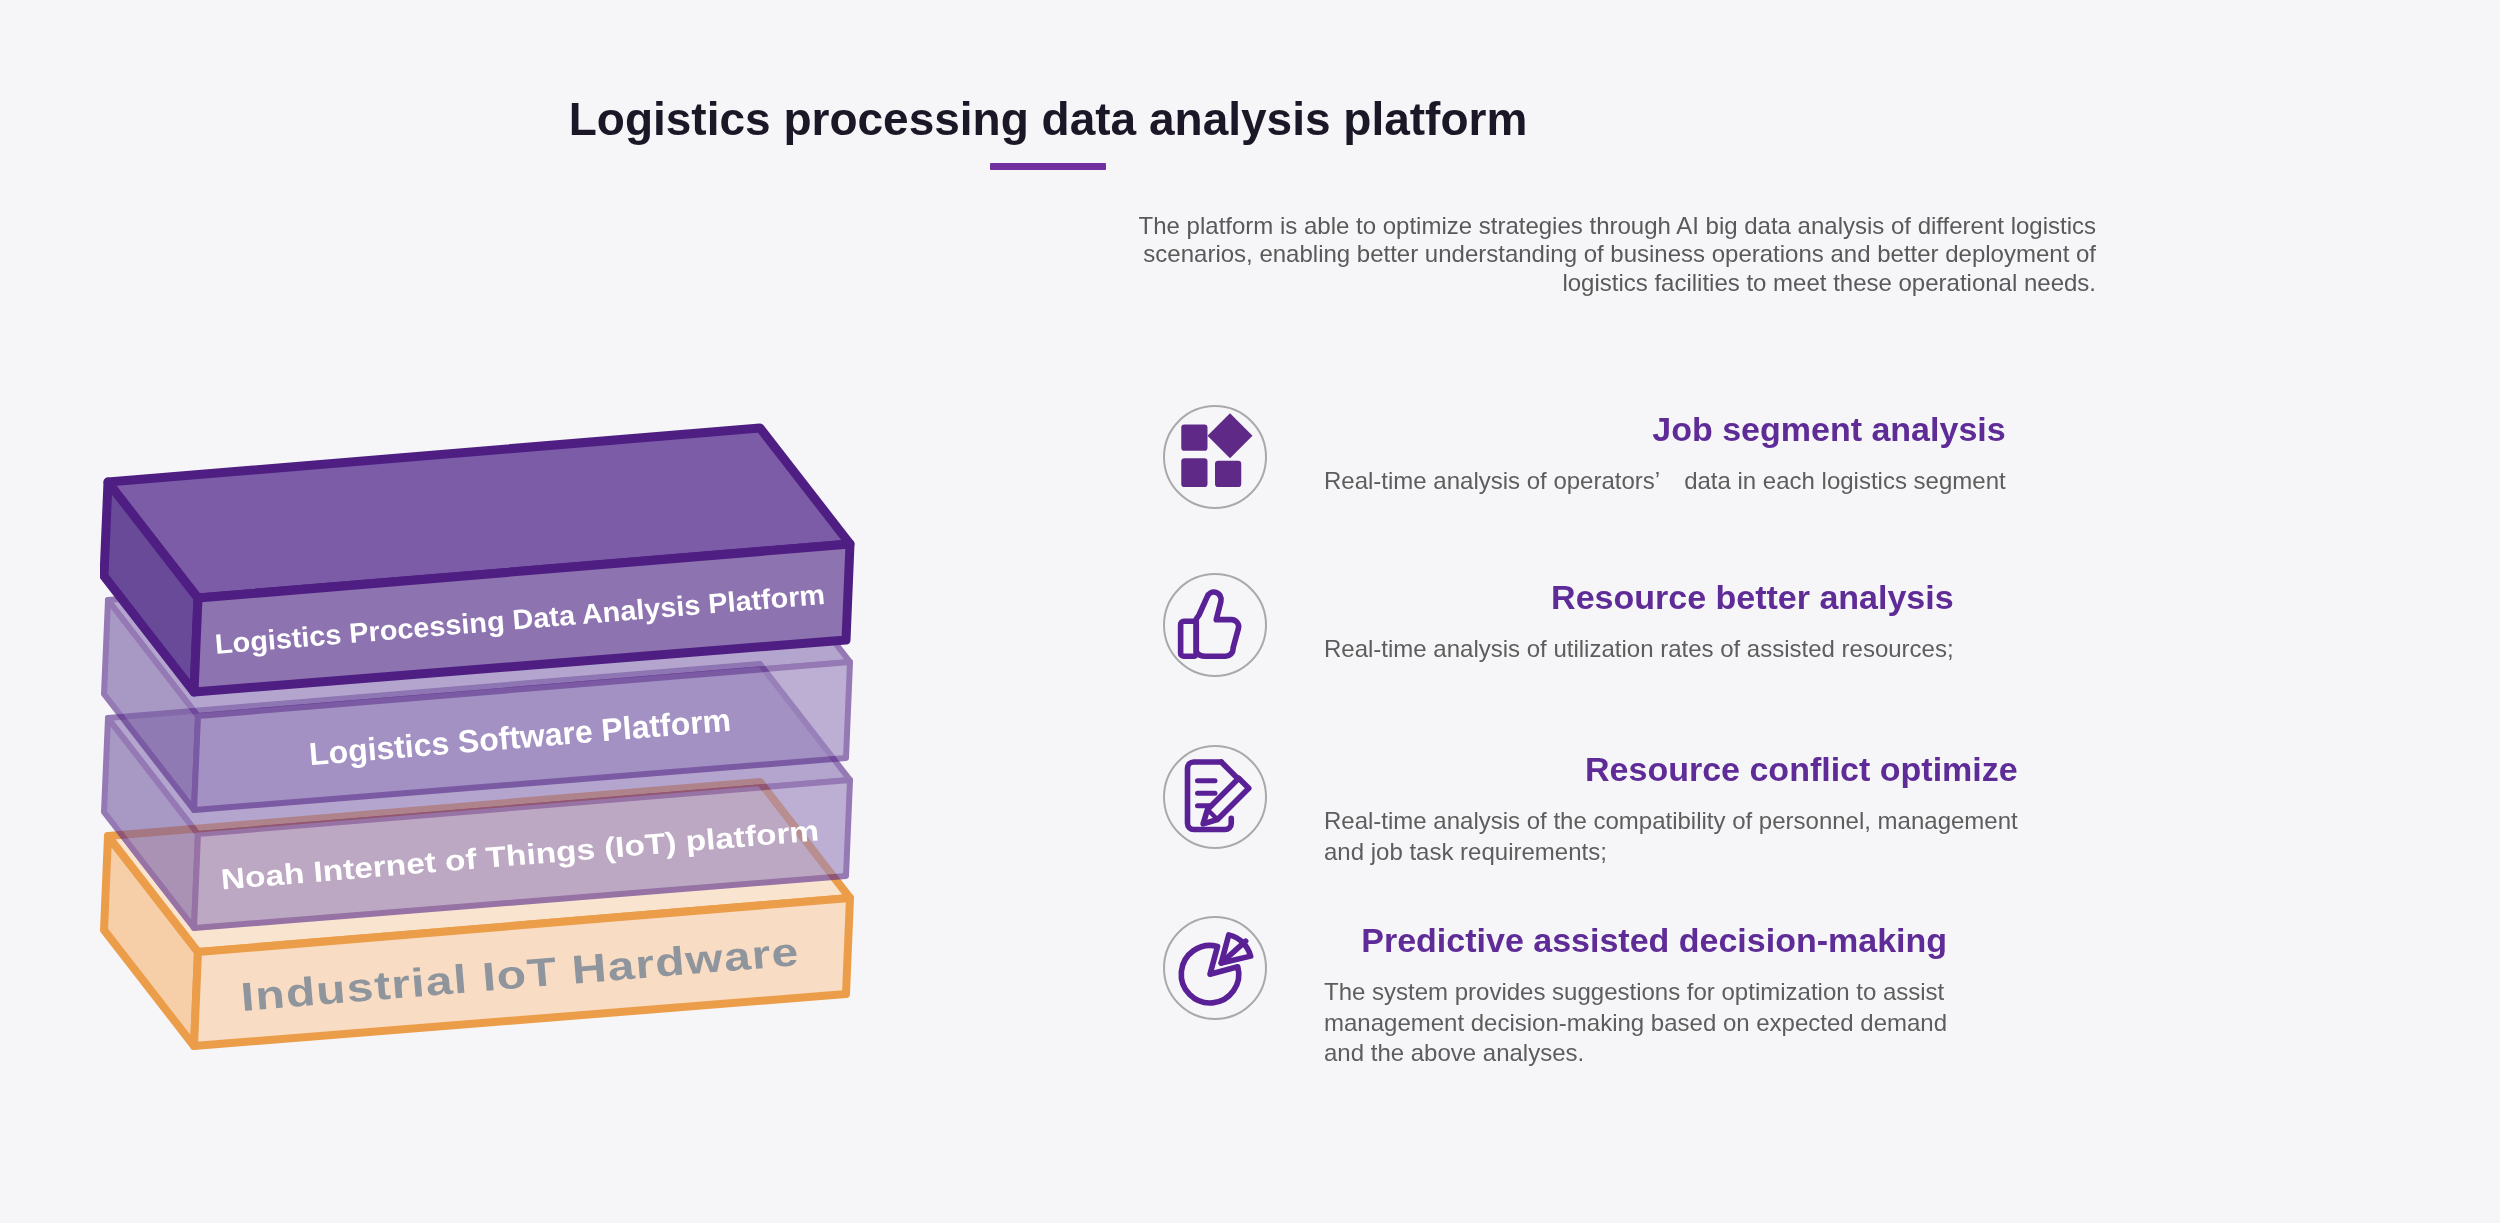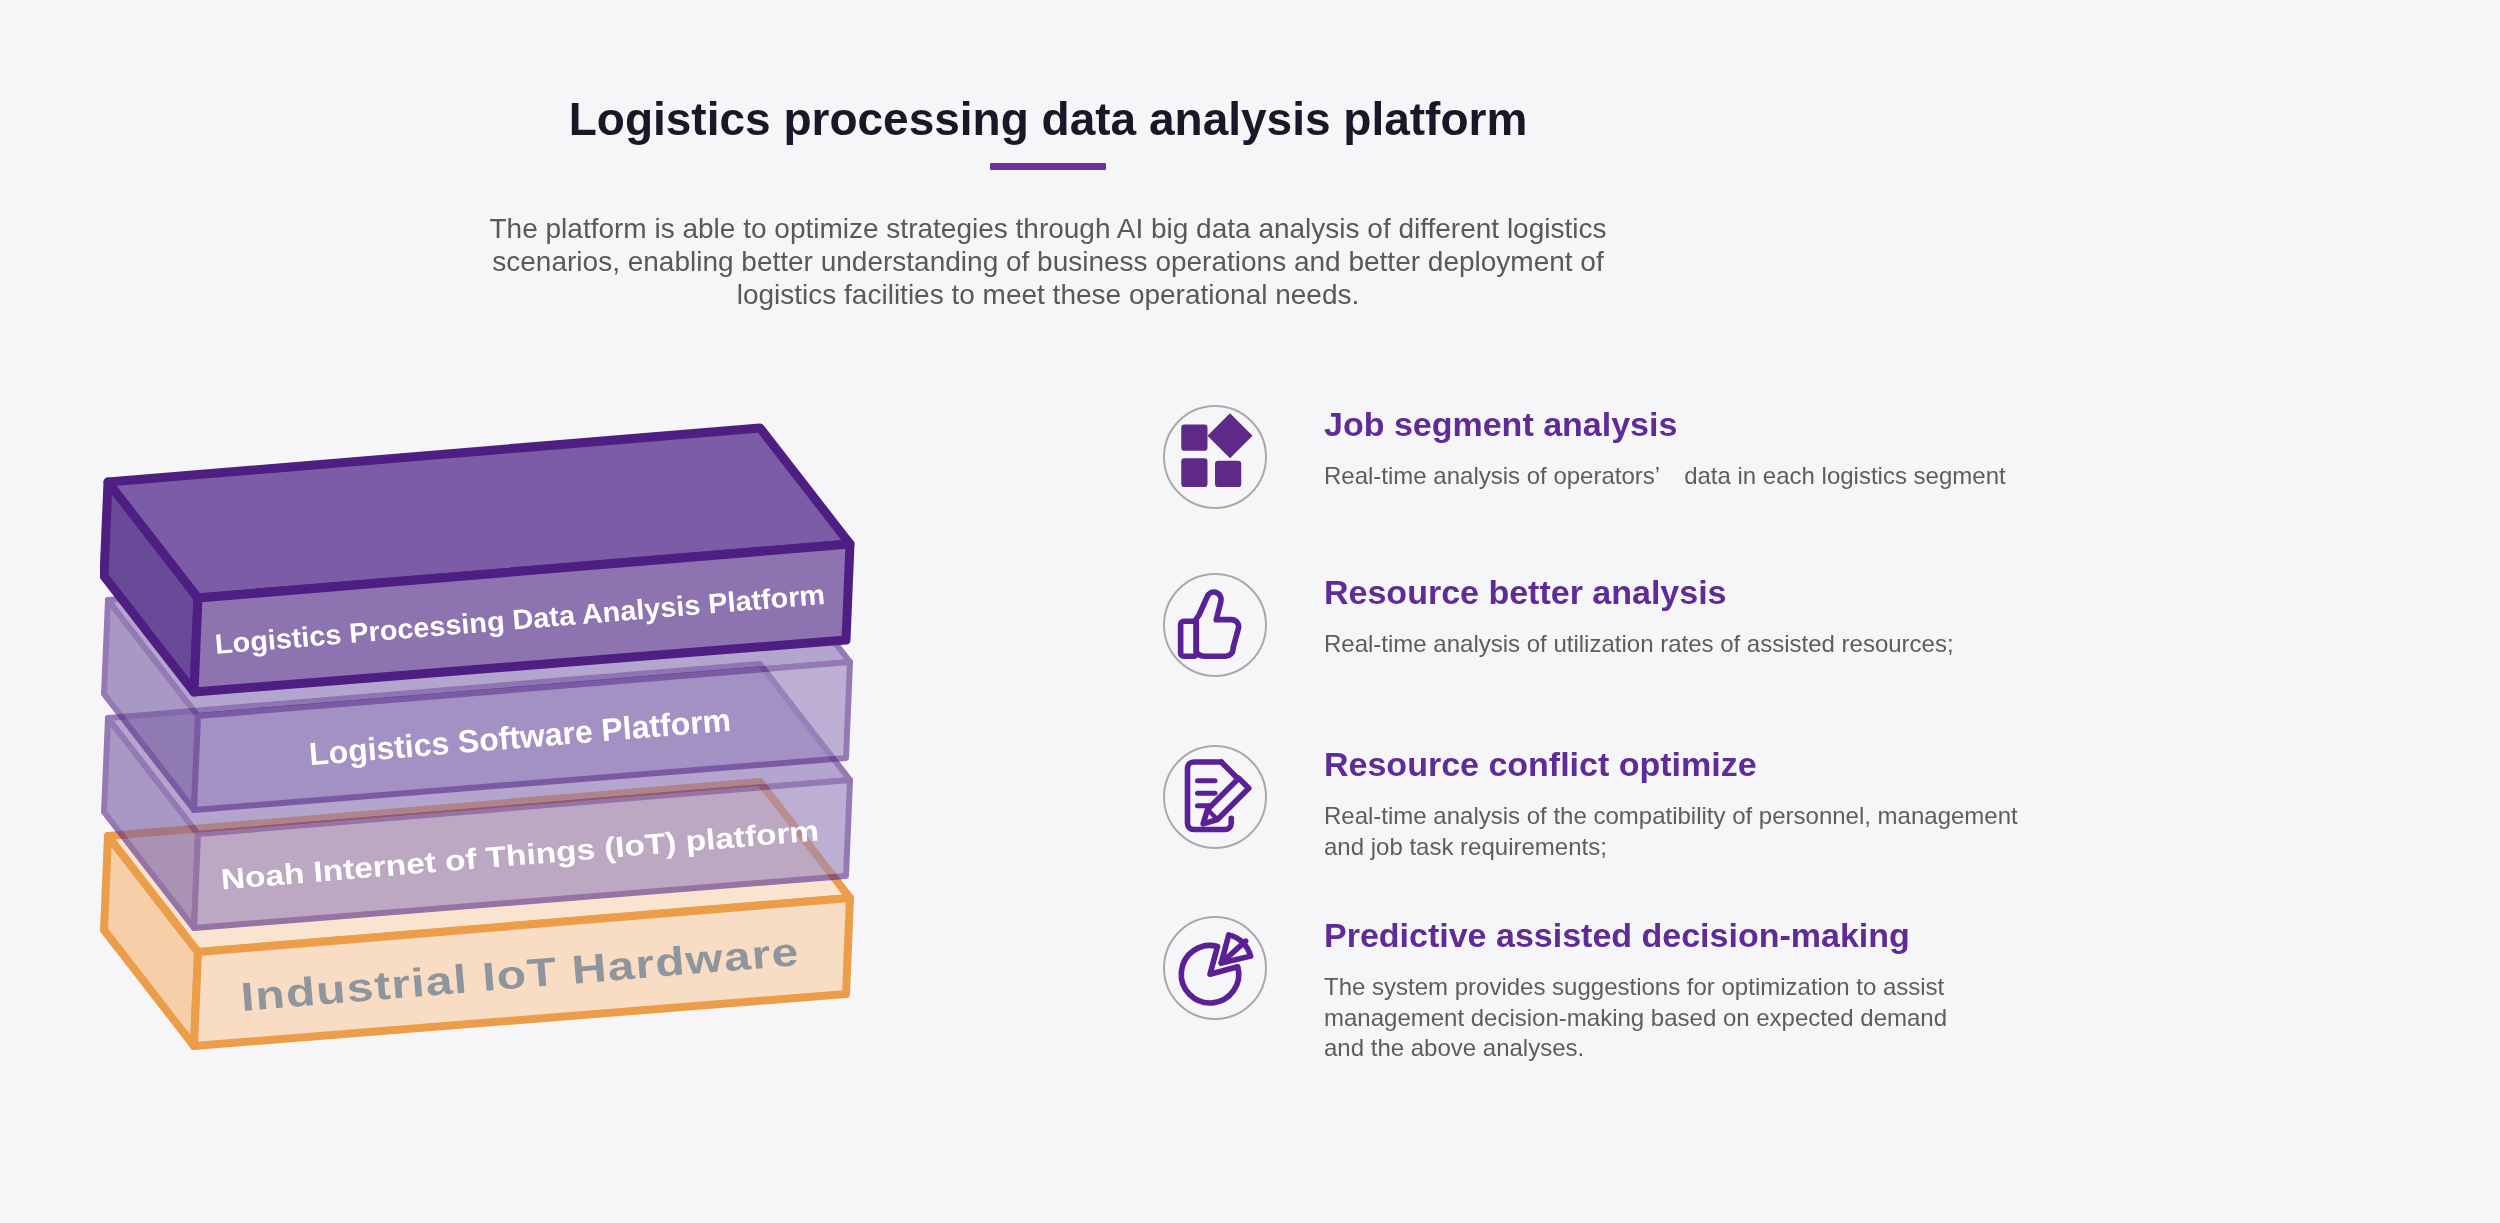--- a/index.html
+++ b/index.html
@@ -21,22 +21,22 @@
     letter-spacing: 0px;
   }
   .title-underline {
     width: 116px; height: 7px;
     background: #7030a0;
     margin: 17px auto 0 auto;
     border-radius: 1px;
   }
   .intro {
     position: absolute; top: 212px; left: 0; right: 0;
-    text-align: center;
-    font-size: 28px;
+    text-align: right;
+    font-size: 24px;
     line-height: 1.18;
     color: #595959;
     white-space: pre-line;
   }
 
   
   .stack-svg { position: absolute; left: 100px; top: 422px; }
   .stack-svg text { font-family: "Liberation Sans", sans-serif; font-weight: bold; }
 
   
@@ -47,20 +47,22 @@
     width: 104px; height: 104px;
     border: 2px solid #a9a9ad;
     border-radius: 50%;
     display: flex; align-items: center; justify-content: center;
   }
   .feature-text { margin-left: 57px; }
   .feature-title {
     font-size: 34px;
     font-weight: bold;
     color: #5e2b97;
+    margin-top: 5px;
+    text-align: right;
   }
   .feature-desc {
     margin-top: 17px;
     font-size: 24px;
     line-height: 1.28;
     color: #5d5d5d;
     white-space: pre-line;
   }
 </style>
 </head>

